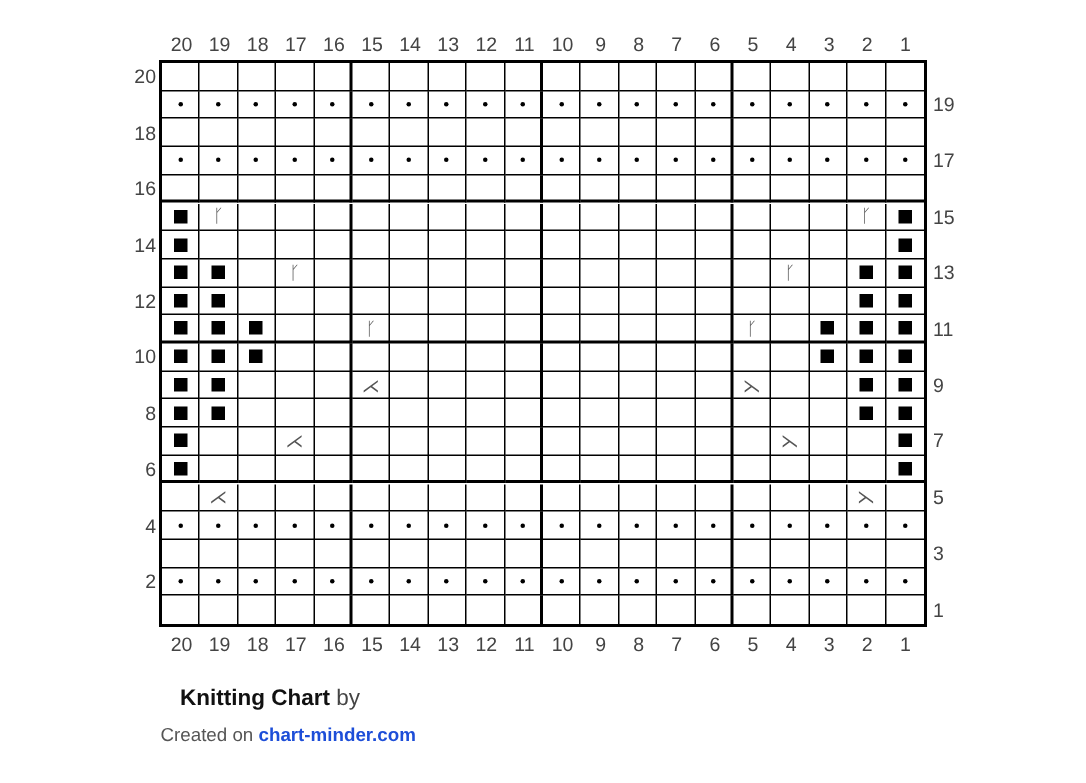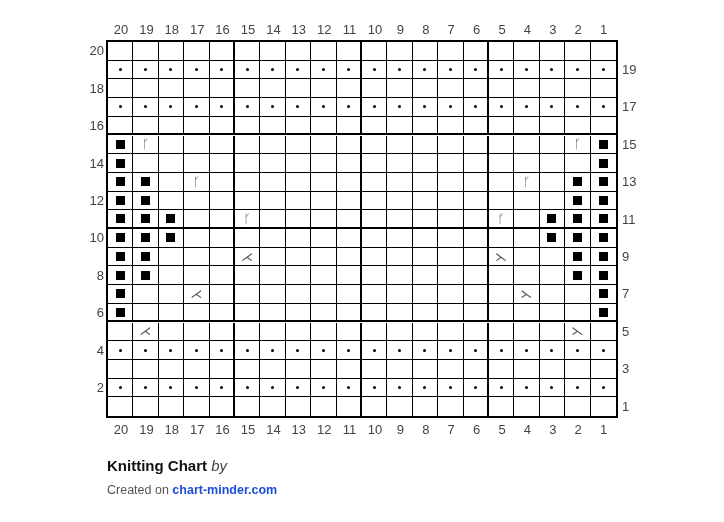--- a/index.html
+++ b/index.html
@@ -5,22 +5,22 @@
   html,body{margin:0;padding:0;background:#fff;}
   body{width:724px;height:522px;position:relative;overflow:hidden;font-family:"Liberation Sans","DejaVu Sans",sans-serif;}
   .grid{position:absolute;left:106px;top:40px;width:512px;height:378px;border:2px solid #000;box-sizing:border-box;}
   .cell{position:absolute;box-sizing:border-box;border-right:1px solid #000;border-bottom:1px solid #000;display:flex;align-items:center;justify-content:center;}
   .sq{width:9px;height:9px;background:#000;}
   .dot{width:3px;height:3px;background:#000;border-radius:50%;}
   .sym{font-size:12px;color:#555;line-height:1;}
   .lbl{position:absolute;font-size:13px;color:#444;text-align:center;width:26px;}
   .rlbl{position:absolute;font-size:13px;color:#444;}
   .title{position:absolute;left:107px;top:457px;font-size:15px;color:#111;}
-  .title b{font-weight:bold;}
-  .title span{color:#444;font-style:italic;}
+  .title b{font-weight:bold;margin-left:13px;}
+  .title span{color:#444;}
   .sub{position:absolute;left:107px;top:483px;font-size:12.5px;color:#555;}
   .sub b{color:#1d4ed8;}
 </style>
 </head>
 <body>
 
 <div id="labels">
     <div class="lbl" style="left: 108px; top: 22px;">20</div>
     <div class="lbl" style="left: 108px; top: 422px;">20</div>
     <div class="lbl" style="left: 133.4px; top: 22px;">19</div>

